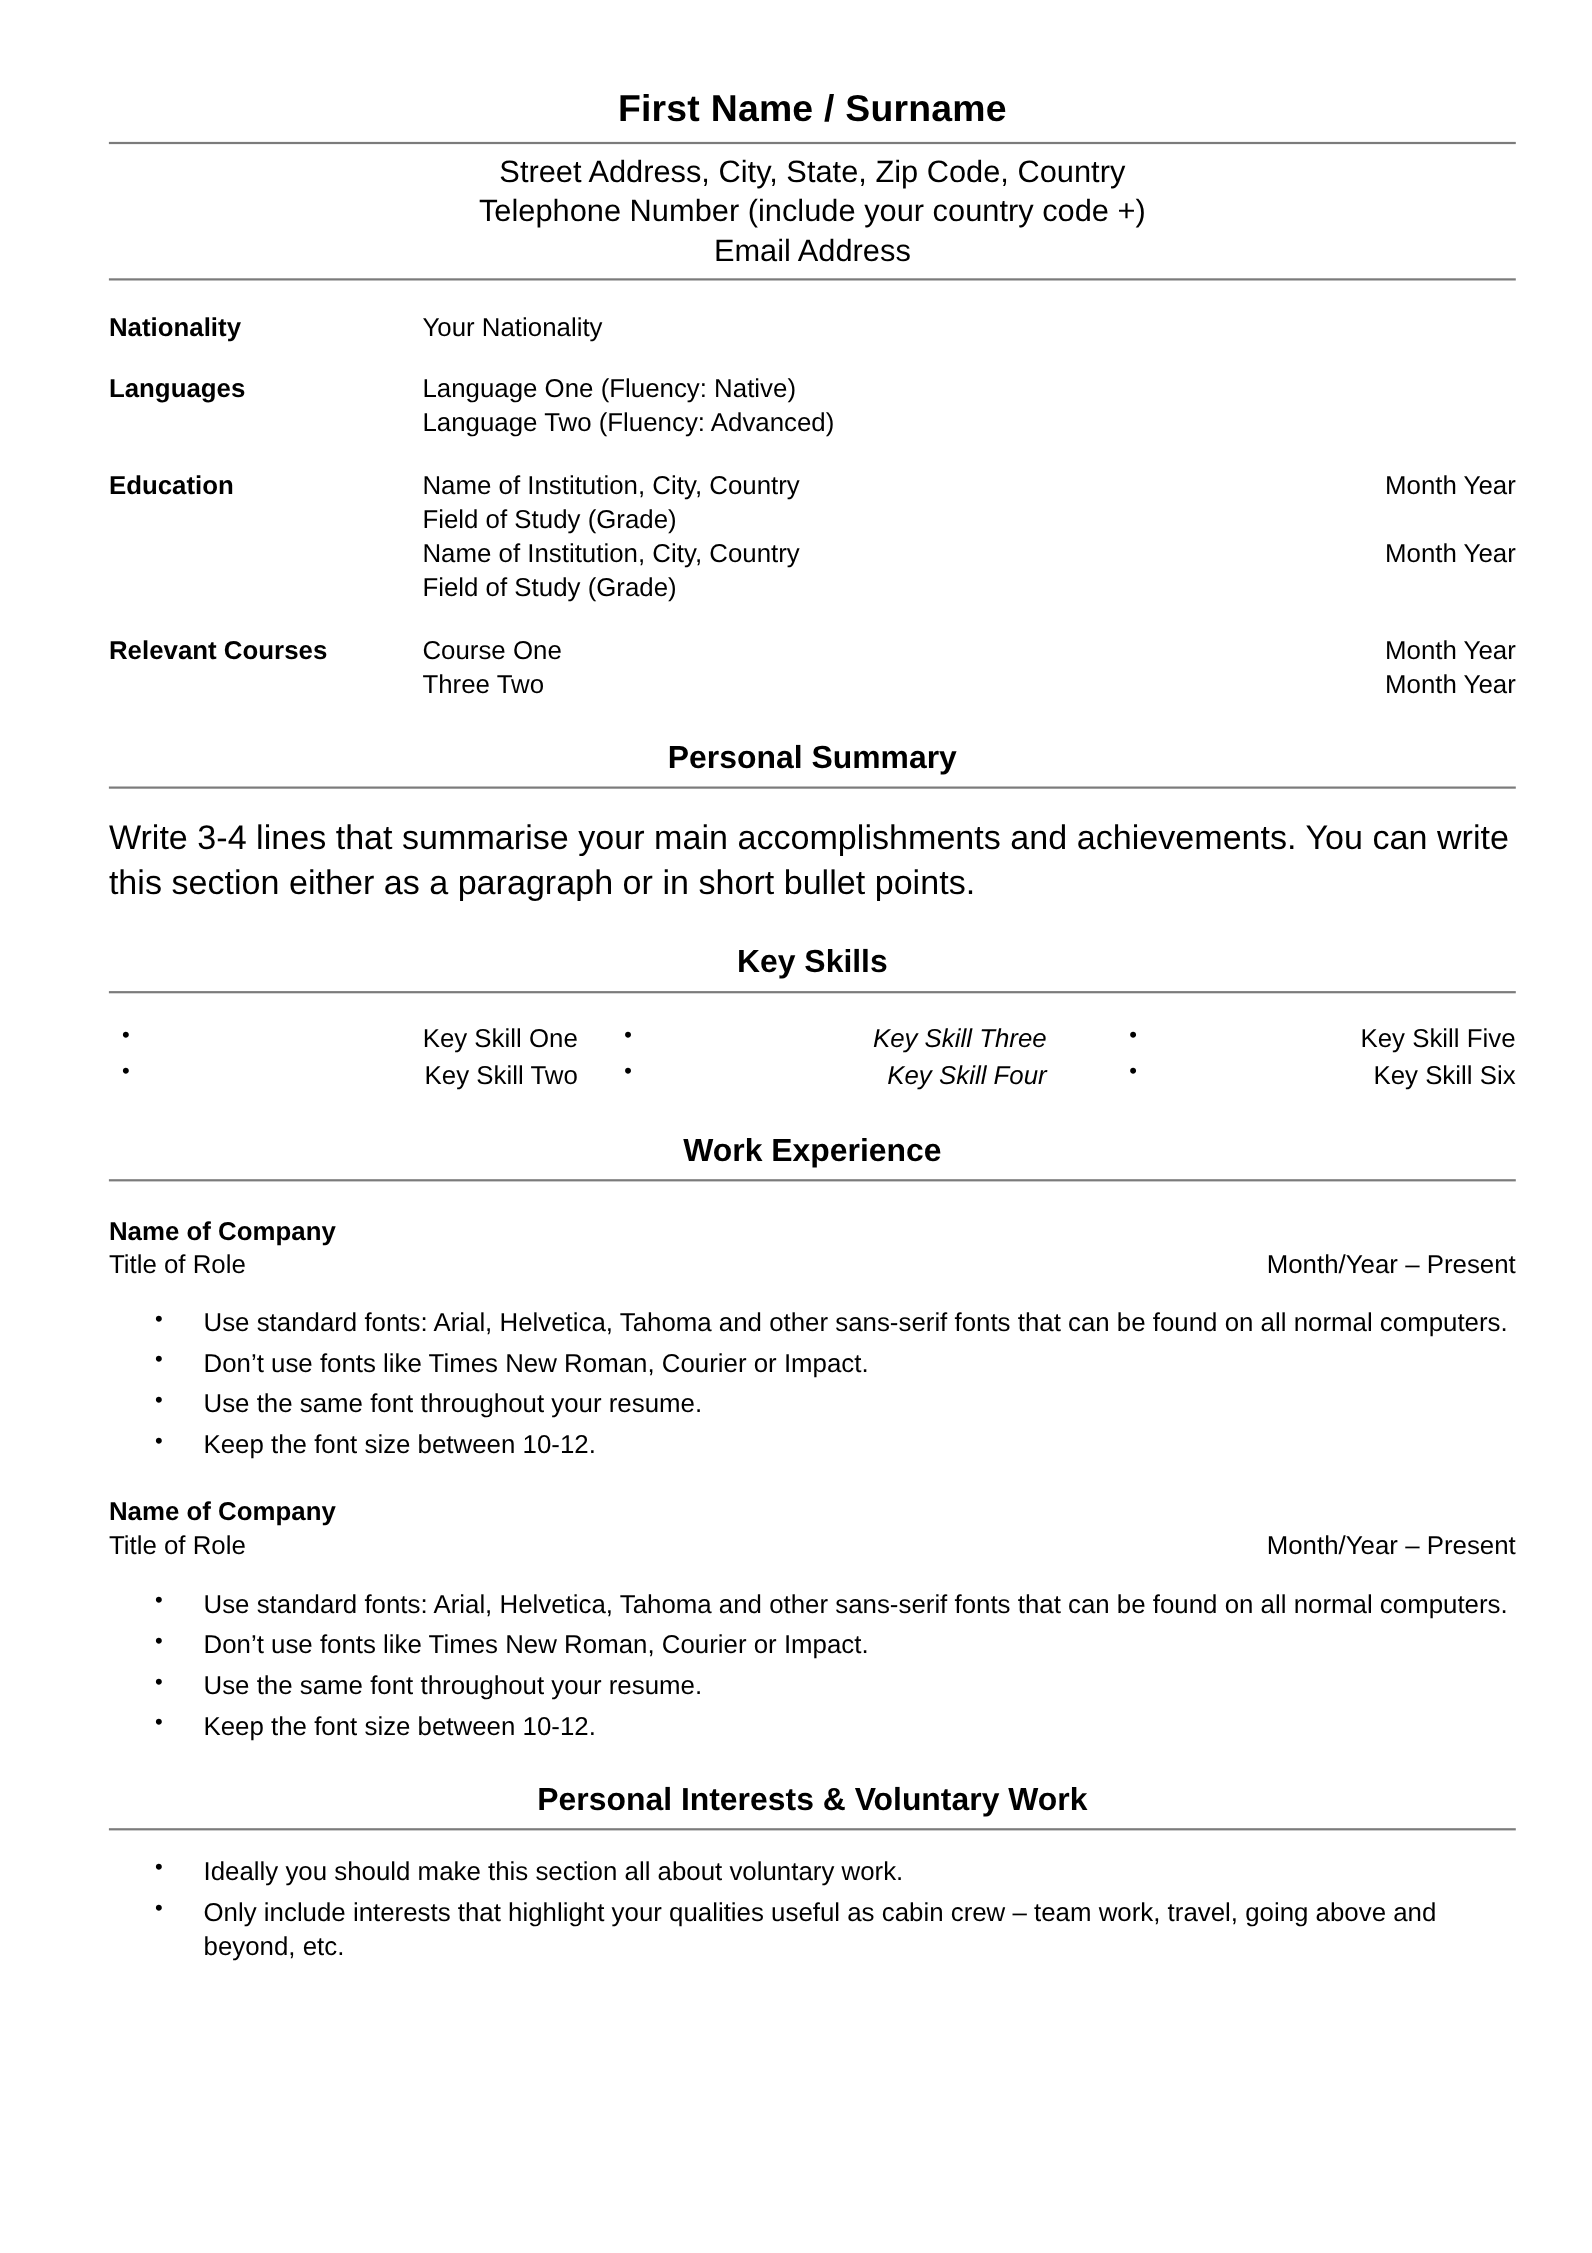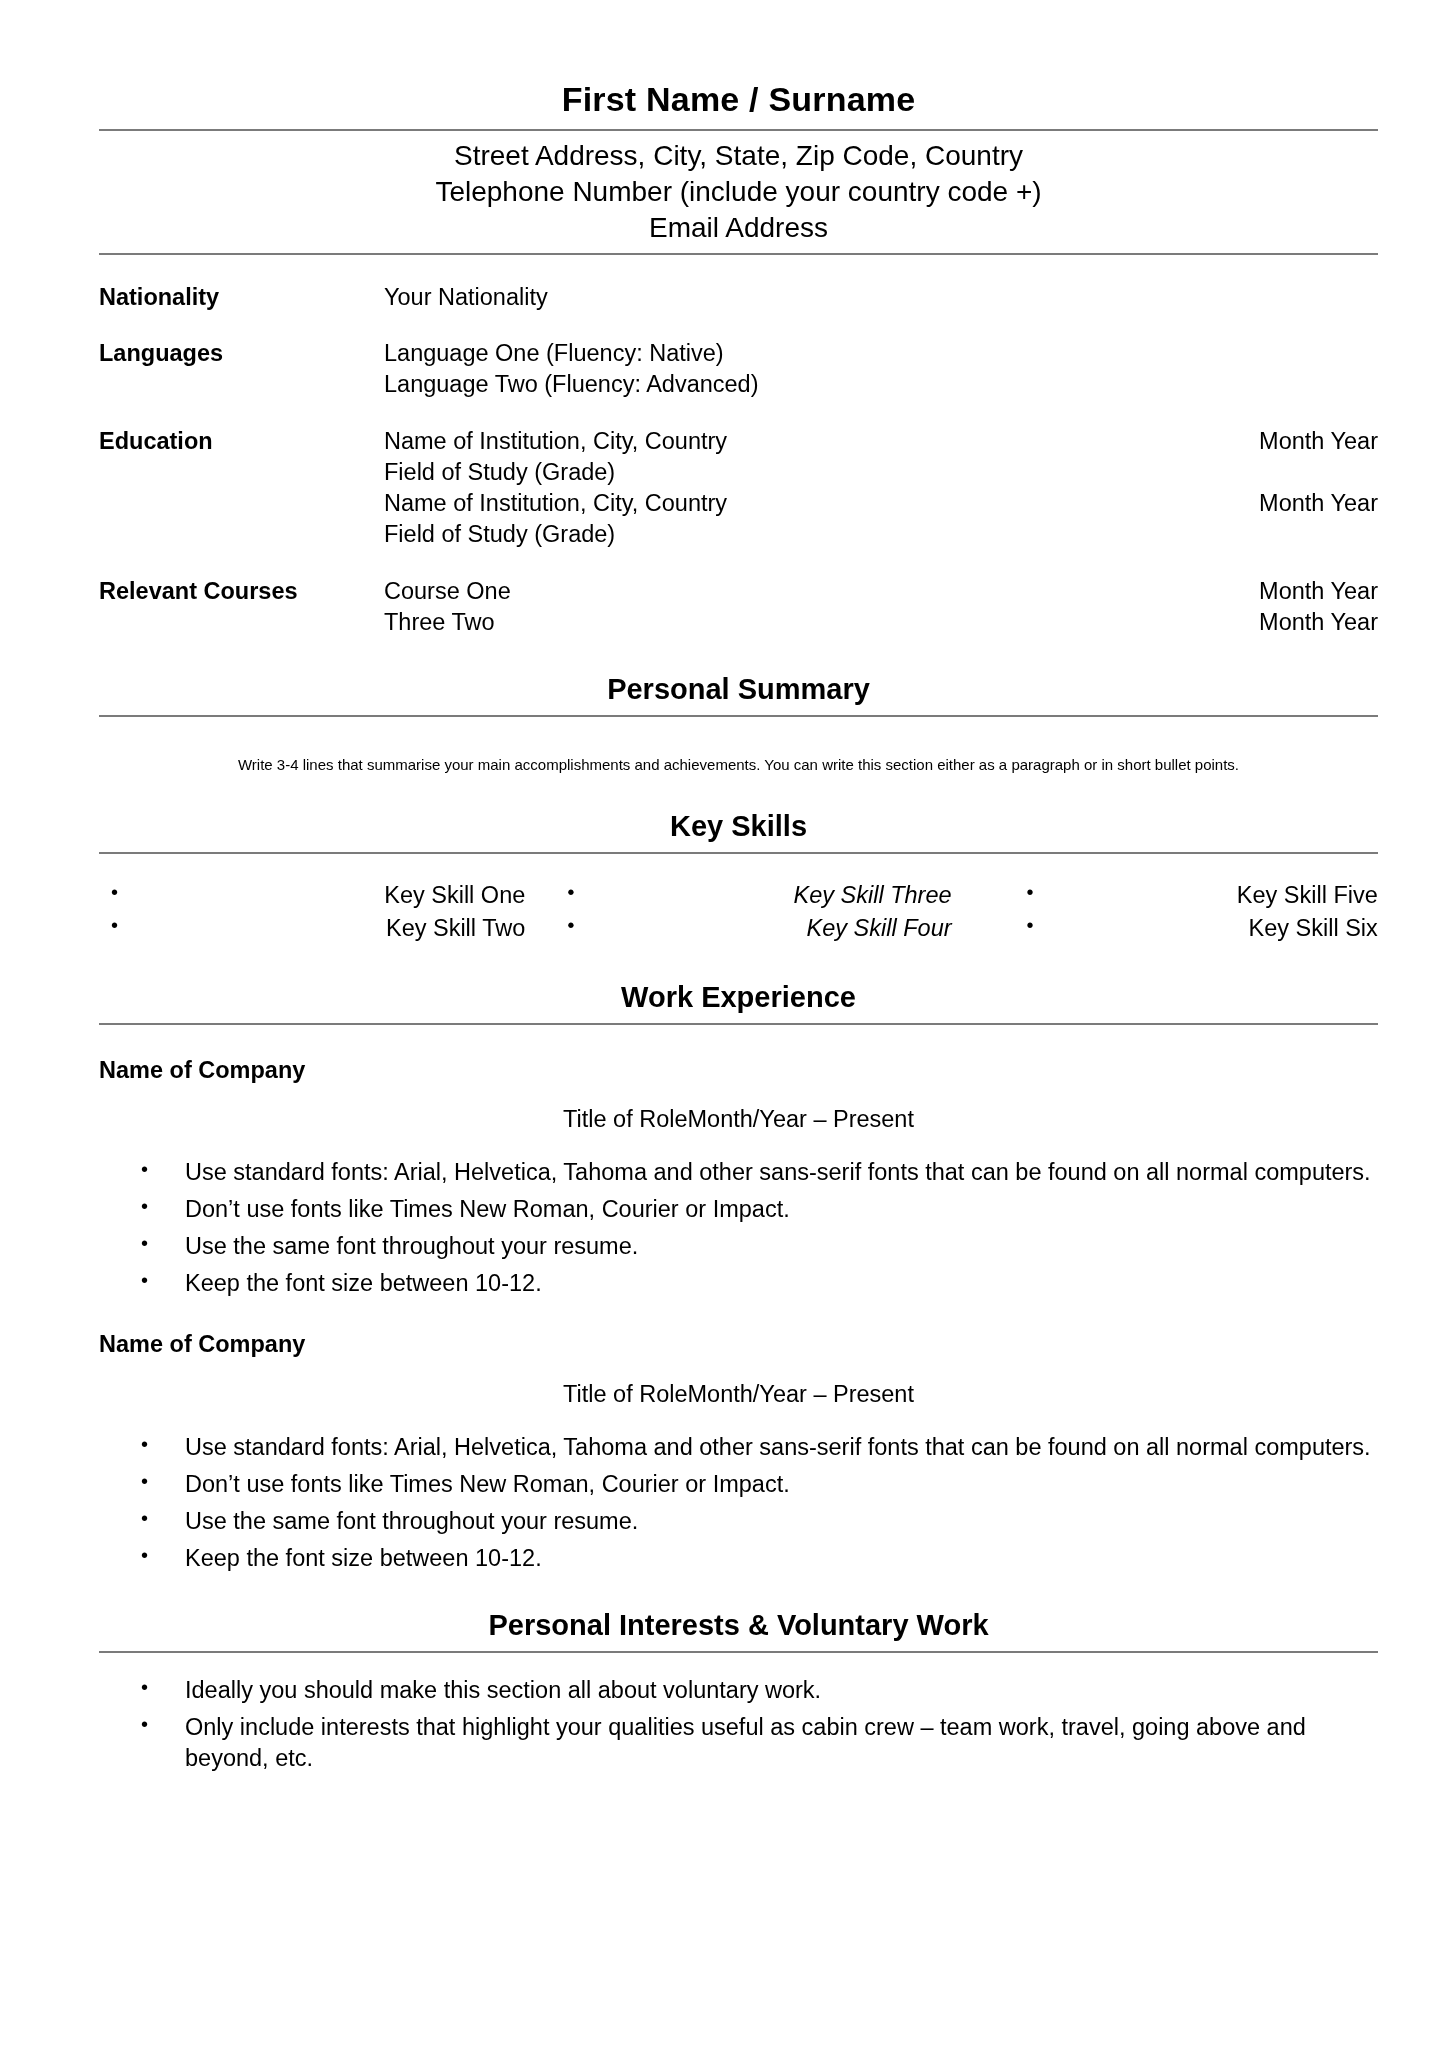--- a/index.html
+++ b/index.html
@@ -83,24 +83,24 @@
   .section-head {
     text-align: center;
     font-size: 29px;
     font-weight: bold;
     line-height: 1.1;
   }
   .sec-gap-1 { margin-top: 36px; }
   .rule-sec { margin-top: 9px; }
 
   .body-para {
-    font-size: 15px;
+    font-size: 31px;
     line-height: 1.32;
-    margin-top: 38px;
-    text-align: center;
+    margin-top: 25px;
+    text-align: left;
   }
 
   
   .skills-wrap {
     display: flex;
     margin-top: 26px;
   }
   .skills-col {
     width: 33.33%;
     box-sizing: border-box;
@@ -131,25 +131,24 @@
 
   
   .job { margin-top: 30px; }
   .job-company {
     font-size: 23.5px;
     font-weight: bold;
     line-height: 1.3;
   }
   .job-row {
     display: flex;
-    justify-content: center;
+    justify-content: space-between;
     align-items: flex-start;
     font-size: 23.5px;
     line-height: 1.32;
-    margin-top: 19px;
   }
   .job-title { }
   .job-date { white-space: nowrap; }
   ul.job-bul {
     margin: 0;
     padding: 0;
     list-style: none;
     margin-top: 22px;
   }
   ul.job-bul > li {

